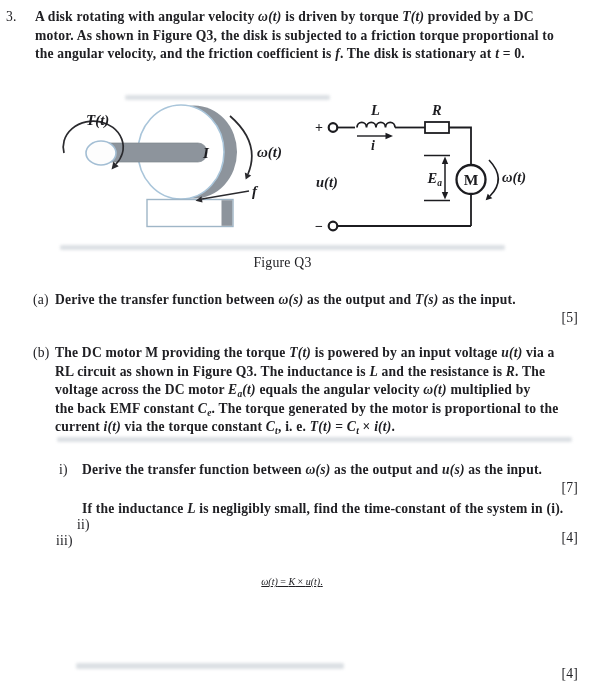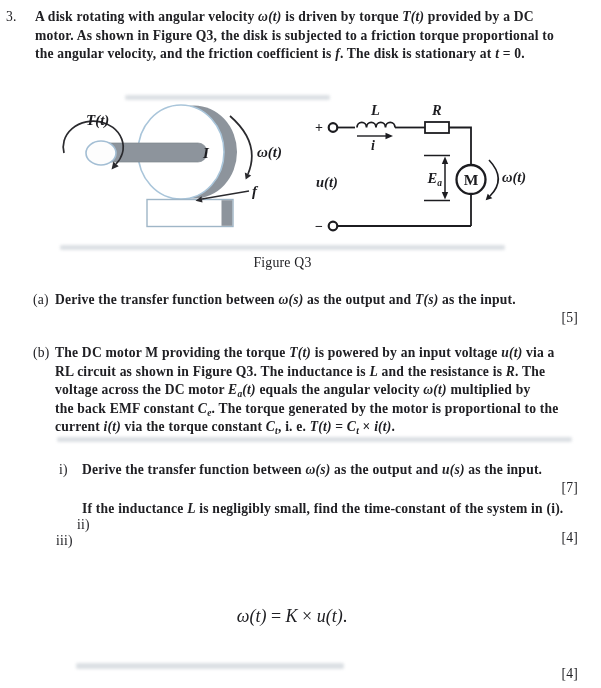--- a/index.html
+++ b/index.html
@@ -4,22 +4,22 @@
 <style>
   html,body{margin:0;padding:0;background:#fff;}
   .page{position:relative;width:601px;height:688px;background:#ffffff;overflow:hidden;
         font-family:"Liberation Serif","DejaVu Serif",serif;color:#202024;}
   .block{position:absolute;font-size:13.6px;line-height:18.6px;letter-spacing:0.2px;white-space:pre;font-weight:bold;}
   .tline{height:18.6px;white-space:pre;}
   .plabel{position:absolute;font-size:13.6px;line-height:18.6px;letter-spacing:0.2px;}
   .marks{position:absolute;right:23px;font-size:13.6px;line-height:17px;letter-spacing:0.2px;}
   .caption{position:absolute;left:0;top:255px;width:565px;text-align:center;
            font-weight:normal;font-size:13.8px;letter-spacing:0.2px;}
-  .eq{position:absolute;left:82px;top:607px;width:420px;text-align:center;
-      font-size:18px;line-height:18.6px;white-space:pre;}
+  .eq{position:absolute;left:82px;top:573px;width:420px;text-align:center;
+      font-size:10px;line-height:18.6px;white-space:pre;text-decoration:underline;}
   .seg-n{font-style:normal;}
   .seg-i{font-style:italic;}
   .seg-isub{font-style:italic;font-size:9.5px;vertical-align:-3px;}
   .smudge{position:absolute;background:#9aa6b2;opacity:0.35;filter:blur(1.6px);border-radius:2px;}
   svg{position:absolute;overflow:visible;}
   .flab{font-family:"Liberation Serif","DejaVu Serif",serif;font-style:italic;font-weight:bold;fill:#1c1c20;}
   .ulab{font-family:"Liberation Serif","DejaVu Serif",serif;font-weight:bold;fill:#1c1c20;}
   .wire{stroke:#1c1c20;fill:none;}
   .thin{stroke:#2a2a2e;fill:none;}
 </style>

